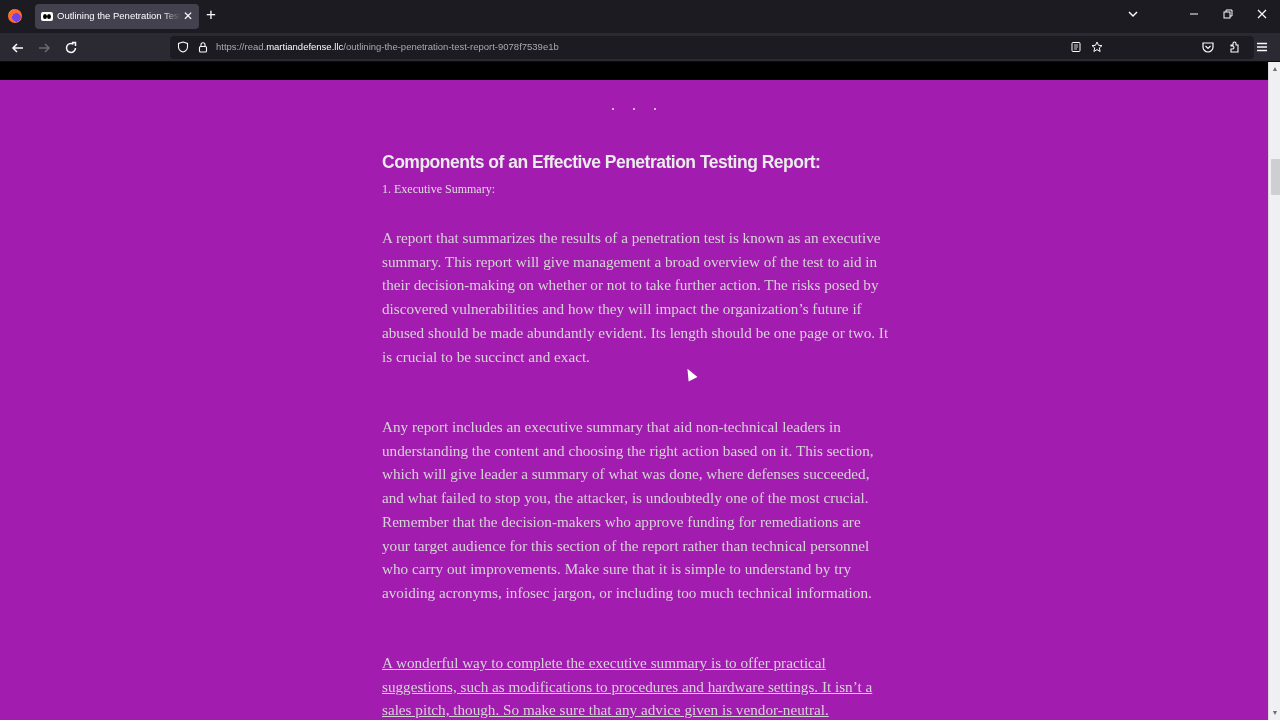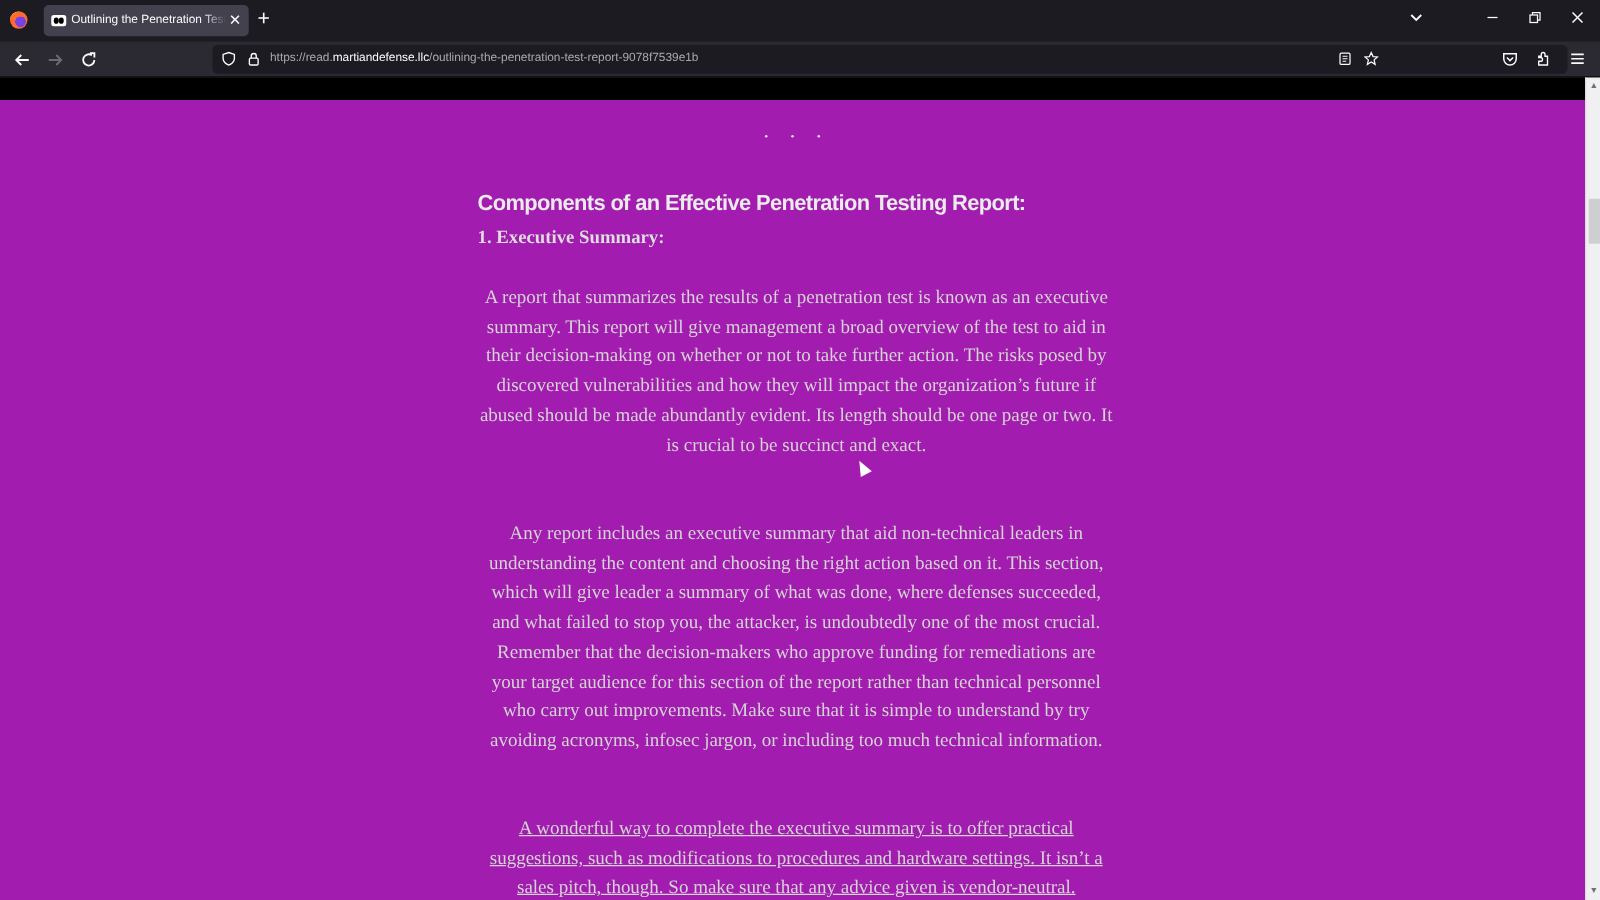--- a/index.html
+++ b/index.html
@@ -29,22 +29,22 @@
   .url-text { position: absolute; left: 46px; top: 5px; font-size: 9.5px; color: #a9a9b0; white-space: nowrap; }
   .url-text b { color: #fbfbfe; font-weight: normal; }
   .tb-icon { position: absolute; top: 7px; width: 14px; height: 14px; cursor: pointer; }
 
   
   .content { position: absolute; left: 0; top: 48px; width: 1268px; height: 658px; background: #a21caf; overflow: hidden; margin-top: 32px; }
   .divider-dots { position: absolute; left: 612px; top: 20px; width: 44px; height: 10px; display: flex; justify-content: space-between; }
   .divider-dots span { width: 2px; height: 2px; background: #e6e6e6; border-radius: 50%; margin-top: 8px; }
   .article { position: absolute; left: 382px; top: 0; width: 510px; color: #d9d9d9; }
   .h2 { position: absolute; top: 72px; left: 0; font-family: "Liberation Sans", sans-serif; font-weight: bold; font-size: 17.5px; color: #ebebeb; letter-spacing: -0.5px; white-space: nowrap; }
-  .h3 { position: absolute; top: 102px; left: 0; font-family: "Liberation Serif", serif; font-weight: bold; font-size: 15px; color: #dedede; white-space: nowrap; }
-  .para { position: absolute; left: 0; width: 510px; font-family: "Liberation Serif", serif; font-size: 15.2px; line-height: 23.7px; color: #d4d4d4; text-align: center; }
+  .h3 { position: absolute; top: 102px; left: 0; font-family: "Liberation Serif", serif; font-weight: normal; font-size: 12px; color: #dedede; white-space: nowrap; }
+  .para { position: absolute; left: 0; width: 510px; font-family: "Liberation Serif", serif; font-size: 15.2px; line-height: 23.7px; color: #d4d4d4; }
 
   
   .scrollbar { position: absolute; left: 1268px; top: 62px; width: 12px; height: 658px; background: #f0f0f2; border-left: 1px solid #dcdcdc; }
   .scroll-up, .scroll-down { position: absolute; left: 1px; width: 10px; height: 10px; font-size: 7px; color: #707070; text-align: center; line-height: 10px; cursor: pointer; }
   .scroll-up { top: 2px; } .scroll-down { bottom: 2px; }
   .scroll-thumb { position: absolute; left: 2px; top: 97px; width: 9px; height: 36px; background: #cfcfd1; border-radius: 1px; cursor: pointer; }
 
   .cursor { position: absolute; left: 683px; top: 371px; width: 0; height: 0; border-left: 5px solid transparent; border-right: 5px solid transparent; border-bottom: 12px solid #fff; transform: rotate(-28deg); transform-origin: top left; }
 </style>
 </head>

